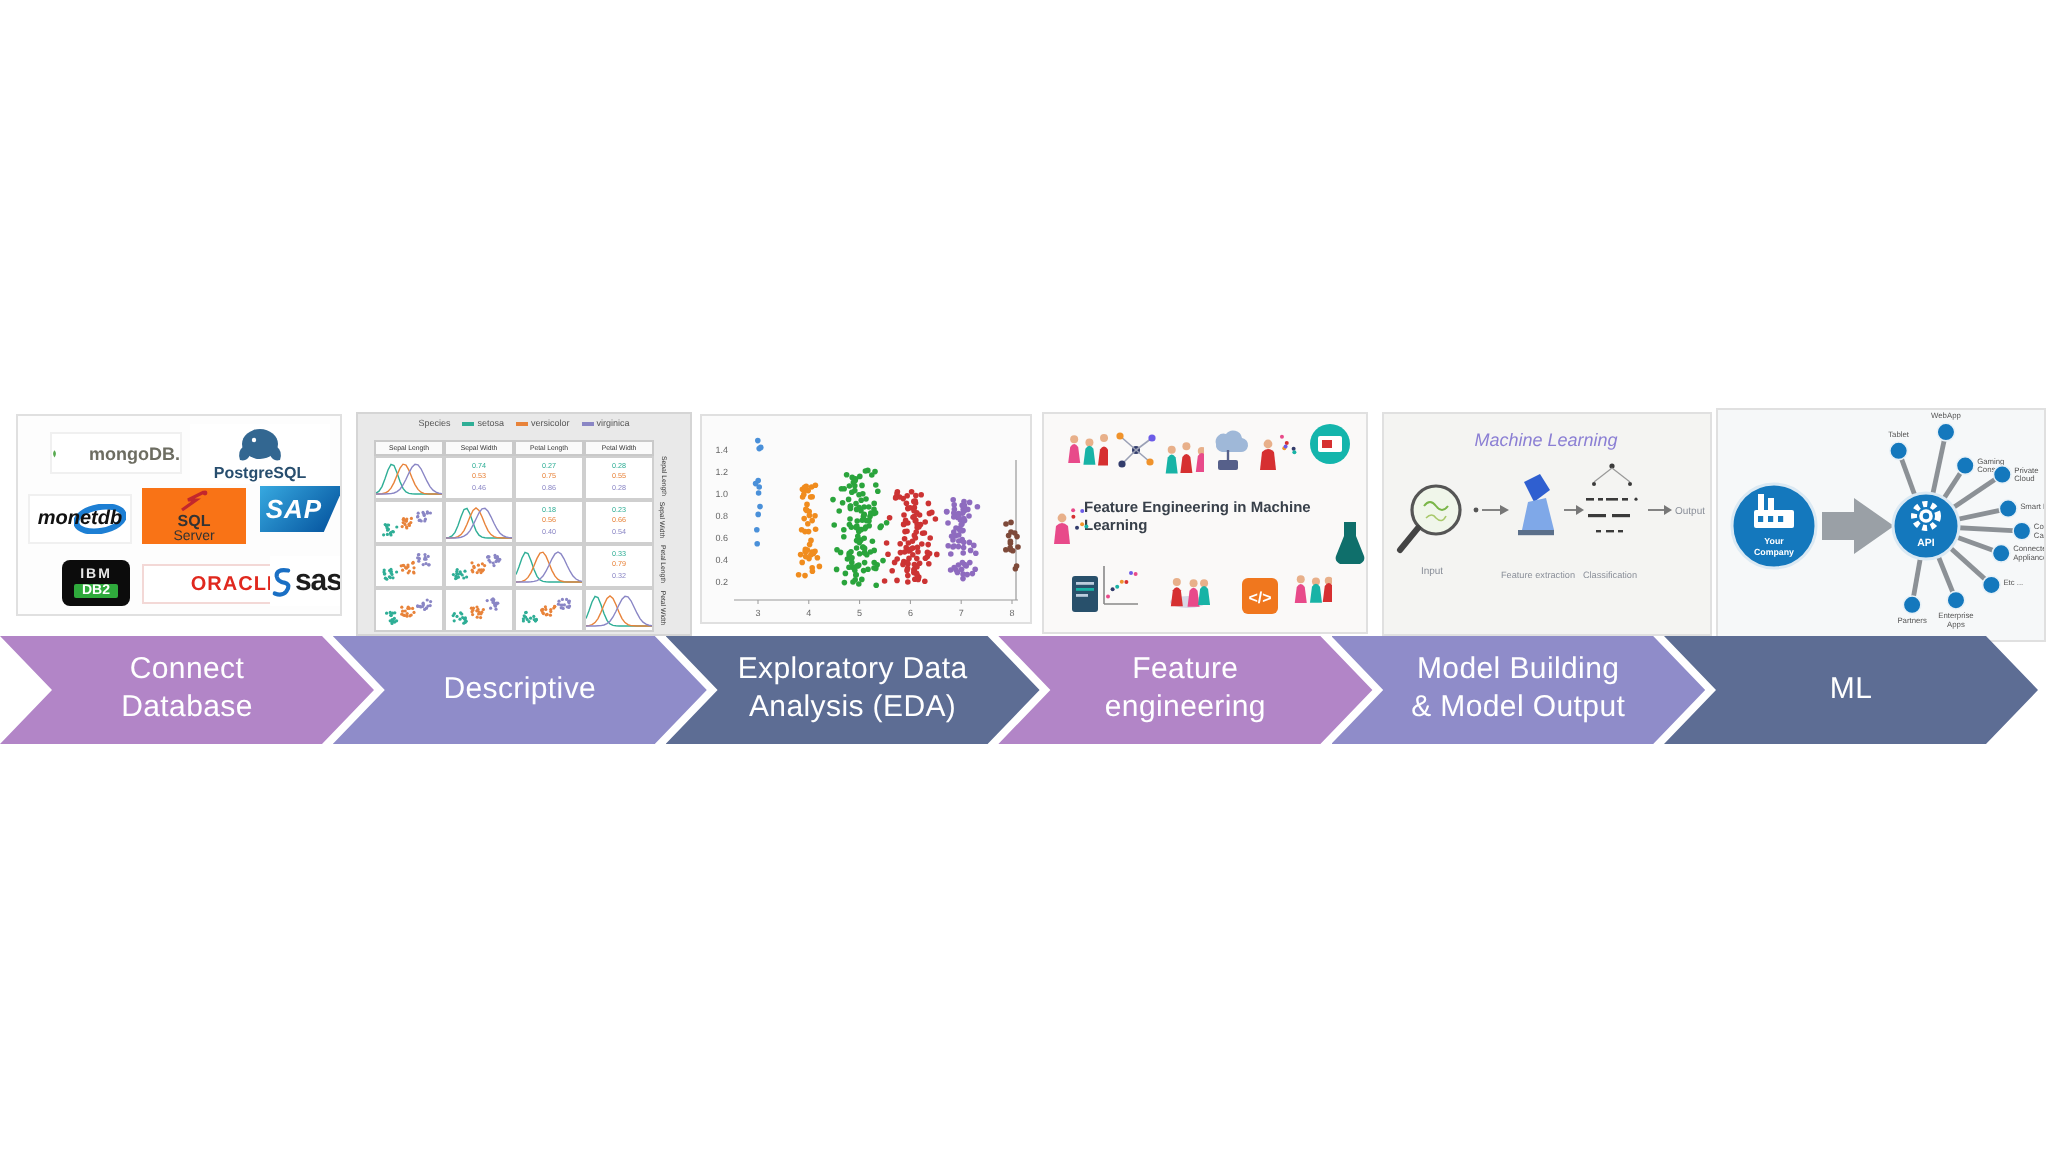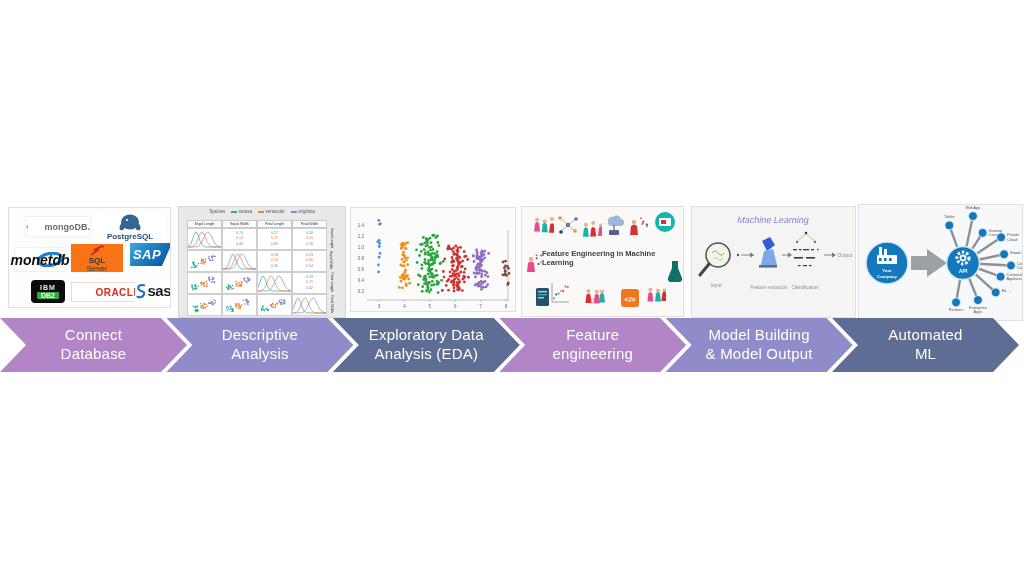--- a/index.html
+++ b/index.html
@@ -20,21 +20,21 @@
     text-align:center;color:#fff;font-size:15px;line-height:1.26;letter-spacing:.2px;
     clip-path:polygon(0 0,161px 0,187px 50%,161px 100%,0 100%,26px 50%);}
 
   
   .logo{position:absolute;display:flex;align-items:center;justify-content:center;}
   .lg-mongo{left:16px;top:8px;width:64px;height:19px;background:#fff;border:1px solid #f0f0f0;gap:16px;}
   .mongo-text{font-size:9px;color:#6d6d62;font-weight:bold;}
   .lg-pg{left:86px;top:4px;width:70px;height:30px;background:#fff;flex-direction:column;gap:0;}
   .pg-text{font-size:8px;font-weight:bold;color:#284e6e;}
   .lg-monet{left:5px;top:39px;width:50px;height:23px;background:#fff;border:1px solid #f0f0f0;}
-  .monet-text{font-size:14px;font-weight:bold;font-style:italic;color:#111;z-index:1;}
+  .monet-text{font-size:10px;font-weight:bold;font-style:italic;color:#111;z-index:1;}
   .monet-swoosh{position:absolute;right:2px;top:4px;}
   .lg-sql{left:62px;top:36px;width:52px;height:28px;background:#f97316;flex-direction:column;line-height:1;}
   .sql-t1{font-size:8px;font-weight:bold;color:#333;}
   .sql-t2{font-size:7px;color:#333;}
   .lg-sap{left:121px;top:35px;width:42px;height:23px;background:linear-gradient(135deg,#37a9e0 0%,#0b5ea6 80%);
           clip-path:polygon(0 0,100% 0,76% 100%,0 100%);}
   .sap-text{font-size:13px;font-weight:bold;font-style:italic;color:#fff;letter-spacing:.5px;padding-right:8px;}
   .lg-ibm{left:22px;top:72px;width:34px;height:23px;background:#0c0c0c;border-radius:4px;
           flex-direction:column;line-height:1;gap:1px;}
   .ibm-t{font-size:7px;font-weight:bold;color:#e8e8e8;letter-spacing:1px;}
@@ -1096,32 +1096,30 @@
       </svg>
   </section>
 
   <div class="arrows-row" id="arrows-row">
       <div class="chevron" style="left: 0px; background: rgb(178, 133, 199);">
         <div>Connect</div>
         <div>Database</div>
       </div>
       <div class="chevron" style="left: 166.4px; background: rgb(143, 140, 201);">
         <div>Descriptive</div>
-        <div>Analysis</div>
       </div>
       <div class="chevron" style="left: 332.8px; background: rgb(93, 109, 148);">
         <div>Exploratory Data</div>
         <div>Analysis (EDA)</div>
       </div>
       <div class="chevron" style="left: 499.2px; background: rgb(178, 133, 199);">
         <div>Feature</div>
         <div>engineering</div>
       </div>
       <div class="chevron" style="left: 665.6px; background: rgb(143, 140, 201);">
         <div>Model Building</div>
         <div>&amp; Model Output</div>
       </div>
       <div class="chevron" style="left: 832px; background: rgb(93, 109, 148);">
-        <div>Automated</div>
         <div>ML</div>
       </div>
     </div>
 </div>
 
 </body></html>

